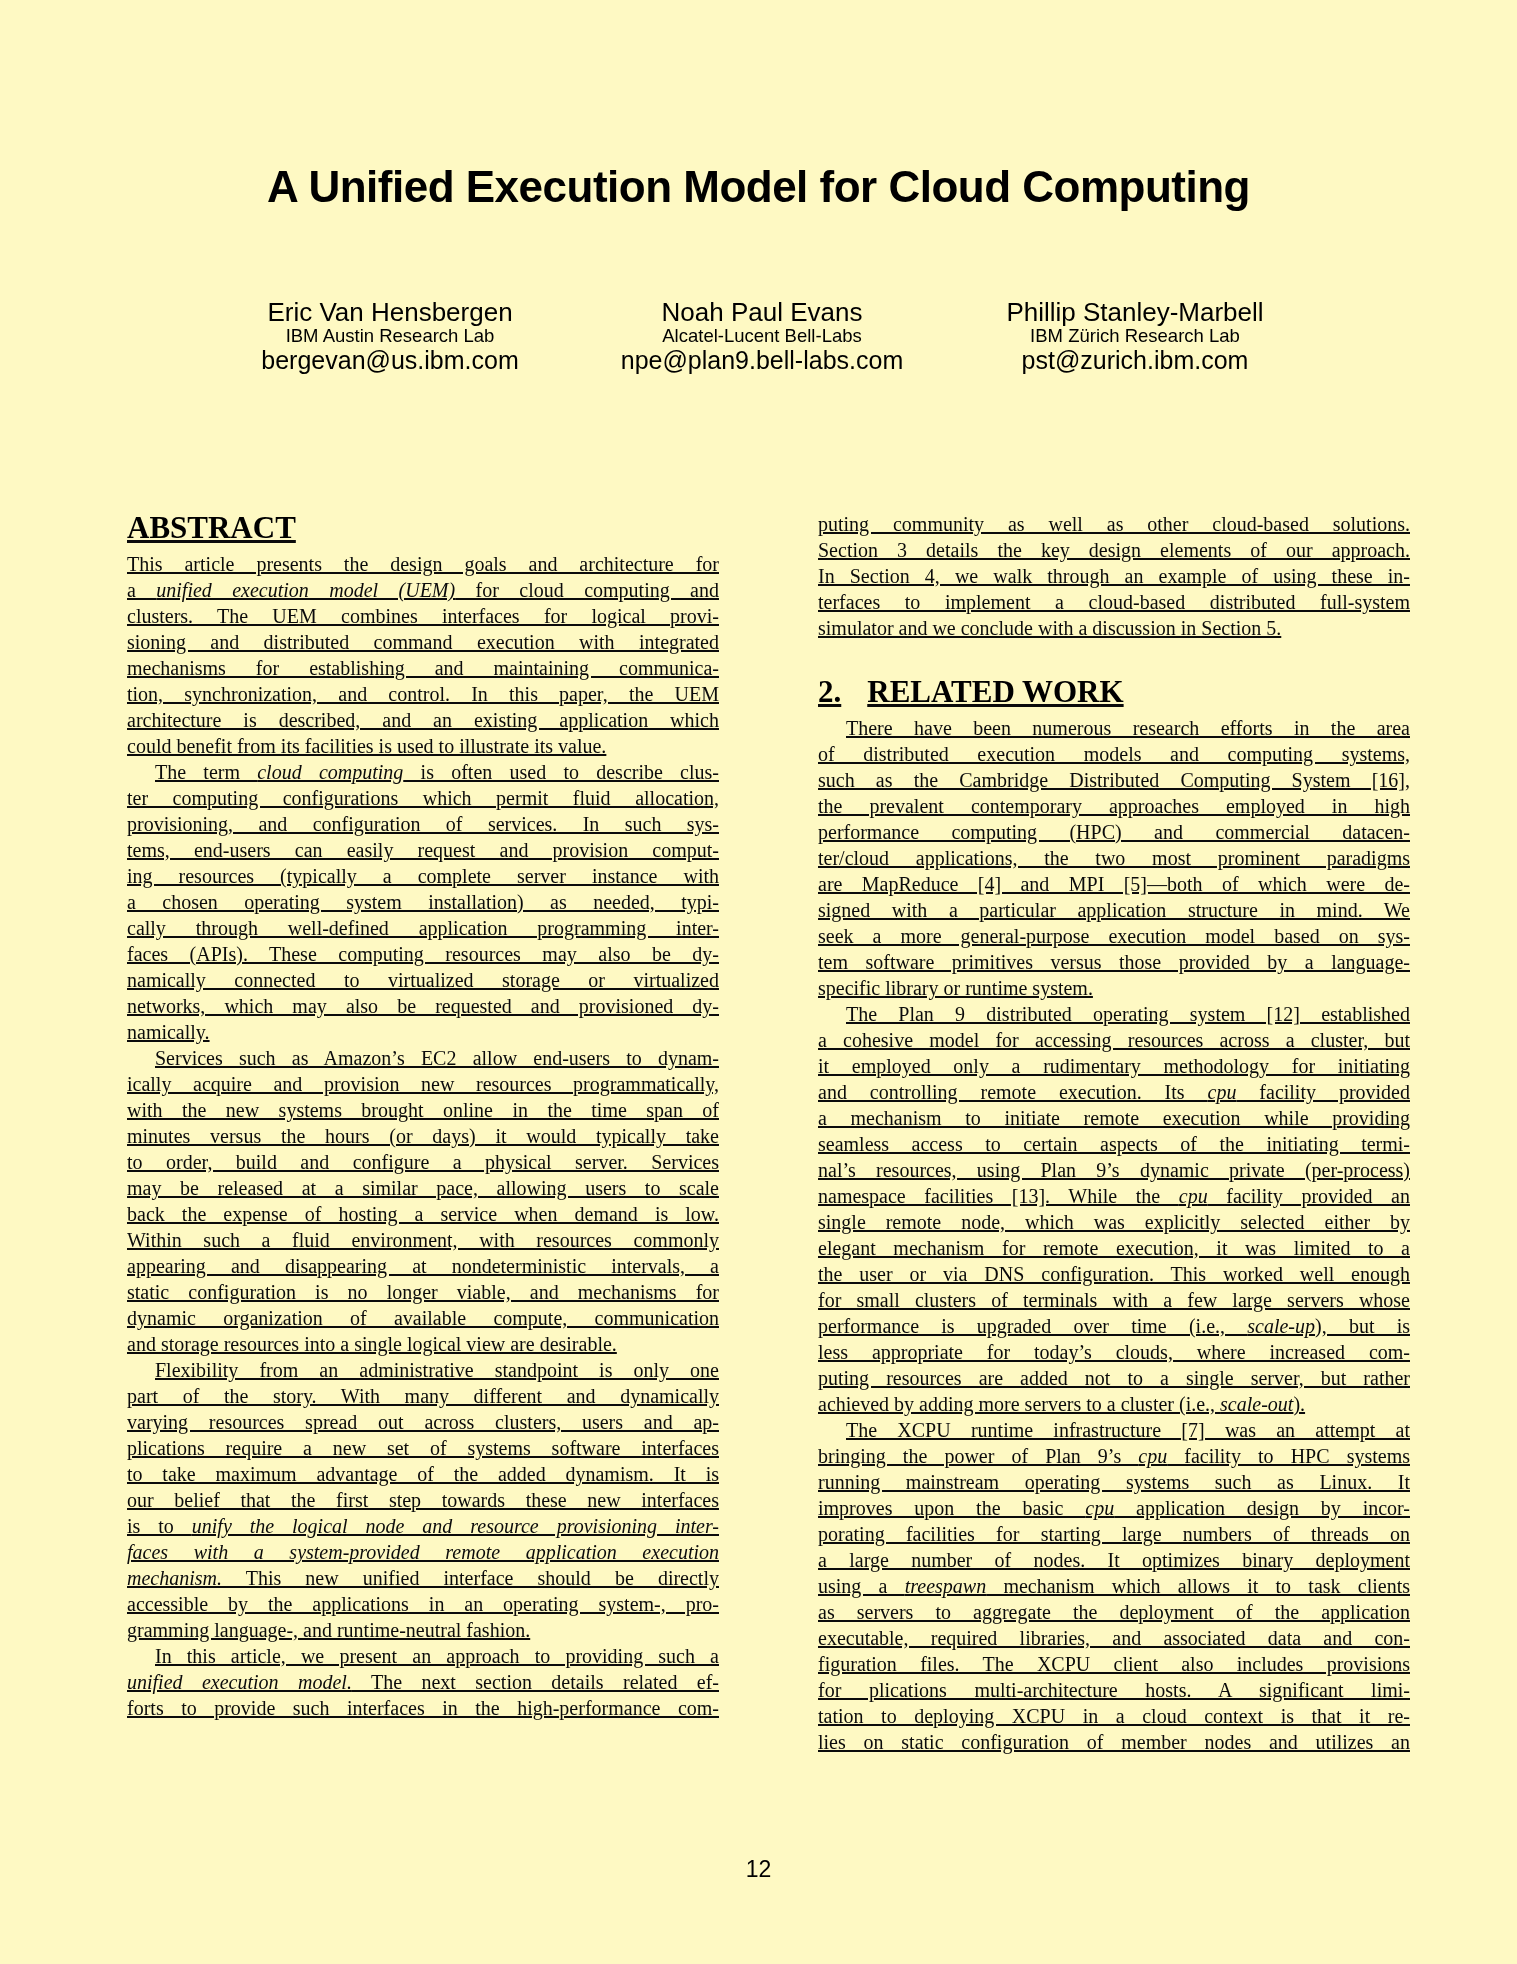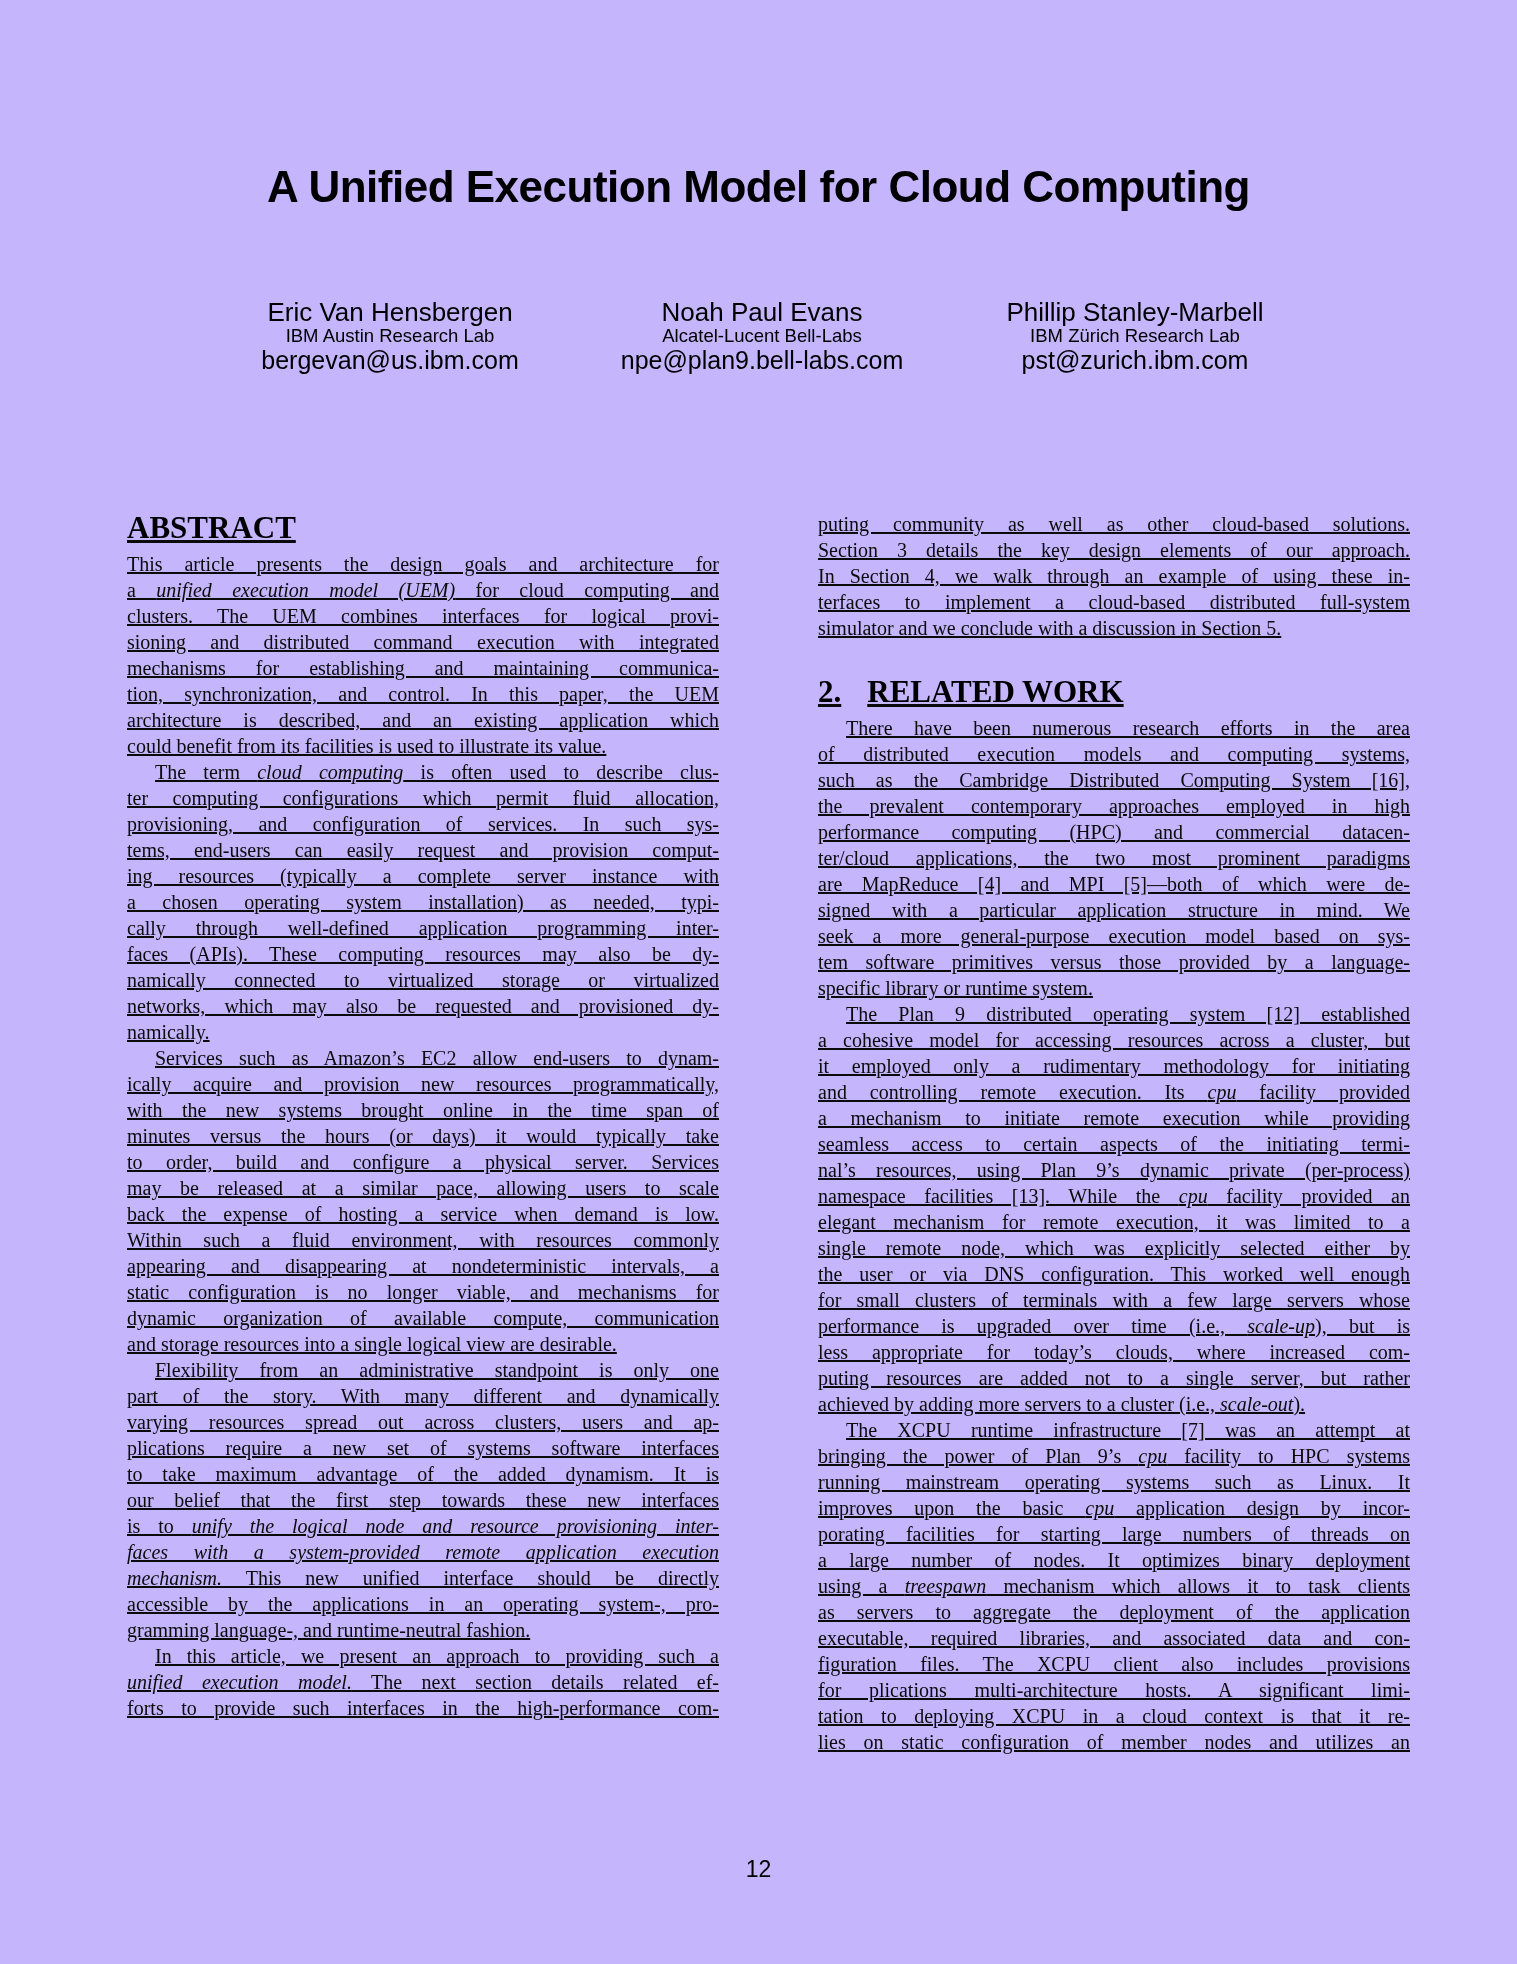--- a/index.html
+++ b/index.html
@@ -1,20 +1,20 @@
 <!DOCTYPE html>
 <html><head>
 <meta charset="utf-8">
 <style>
   html, body { margin: 0; padding: 0; background: #ffffff; }
   .page {
     position: relative;
     width: 1517px;
     height: 1964px;
-    background: #c4b5fd;
+    background: #fef9c3;
     color: #0b0b0b;
     overflow: hidden;
   }
   .title {
     position: absolute;
     top: 163px; left: 0; width: 100%;
     margin: 0;
     text-align: center;
     font: bold 44px/48px "Liberation Sans", sans-serif;
     color: #000000;
@@ -179,22 +179,22 @@
       </div>
     <div class="para">
         <div class="ln ind"><span>The Plan 9 distributed operating system [12] established</span></div>
         <div class="ln"><span>a cohesive model for accessing resources across a cluster, but</span></div>
         <div class="ln"><span>it employed only a rudimentary methodology for initiating</span></div>
         <div class="ln"><span>and controlling remote execution. Its </span><span class="it">cpu</span><span> facility provided</span></div>
         <div class="ln"><span>a mechanism to initiate remote execution while providing</span></div>
         <div class="ln"><span>seamless access to certain aspects of the initiating termi-</span></div>
         <div class="ln"><span>nal’s resources, using Plan 9’s dynamic private (per-process)</span></div>
         <div class="ln"><span>namespace facilities [13]. While the </span><span class="it">cpu</span><span> facility provided an</span></div>
+        <div class="ln"><span>single remote node, which was explicitly selected either by</span></div>
         <div class="ln"><span>elegant mechanism for remote execution, it was limited to a</span></div>
-        <div class="ln"><span>single remote node, which was explicitly selected either by</span></div>
         <div class="ln"><span>the user or via DNS configuration. This worked well enough</span></div>
         <div class="ln"><span>for small clusters of terminals with a few large servers whose</span></div>
         <div class="ln"><span>performance is upgraded over time (i.e., </span><span class="it">scale-up</span><span>), but is</span></div>
         <div class="ln"><span>less appropriate for today’s clouds, where increased com-</span></div>
         <div class="ln"><span>puting resources are added not to a single server, but rather</span></div>
         <div class="ln last"><span>achieved by adding more servers to a cluster (i.e., </span><span class="it">scale-out</span><span>).</span></div>
       </div>
     <div class="para">
         <div class="ln ind"><span>The XCPU runtime infrastructure [7] was an attempt at</span></div>
         <div class="ln"><span>bringing the power of Plan 9’s </span><span class="it">cpu</span><span> facility to HPC systems</span></div>

